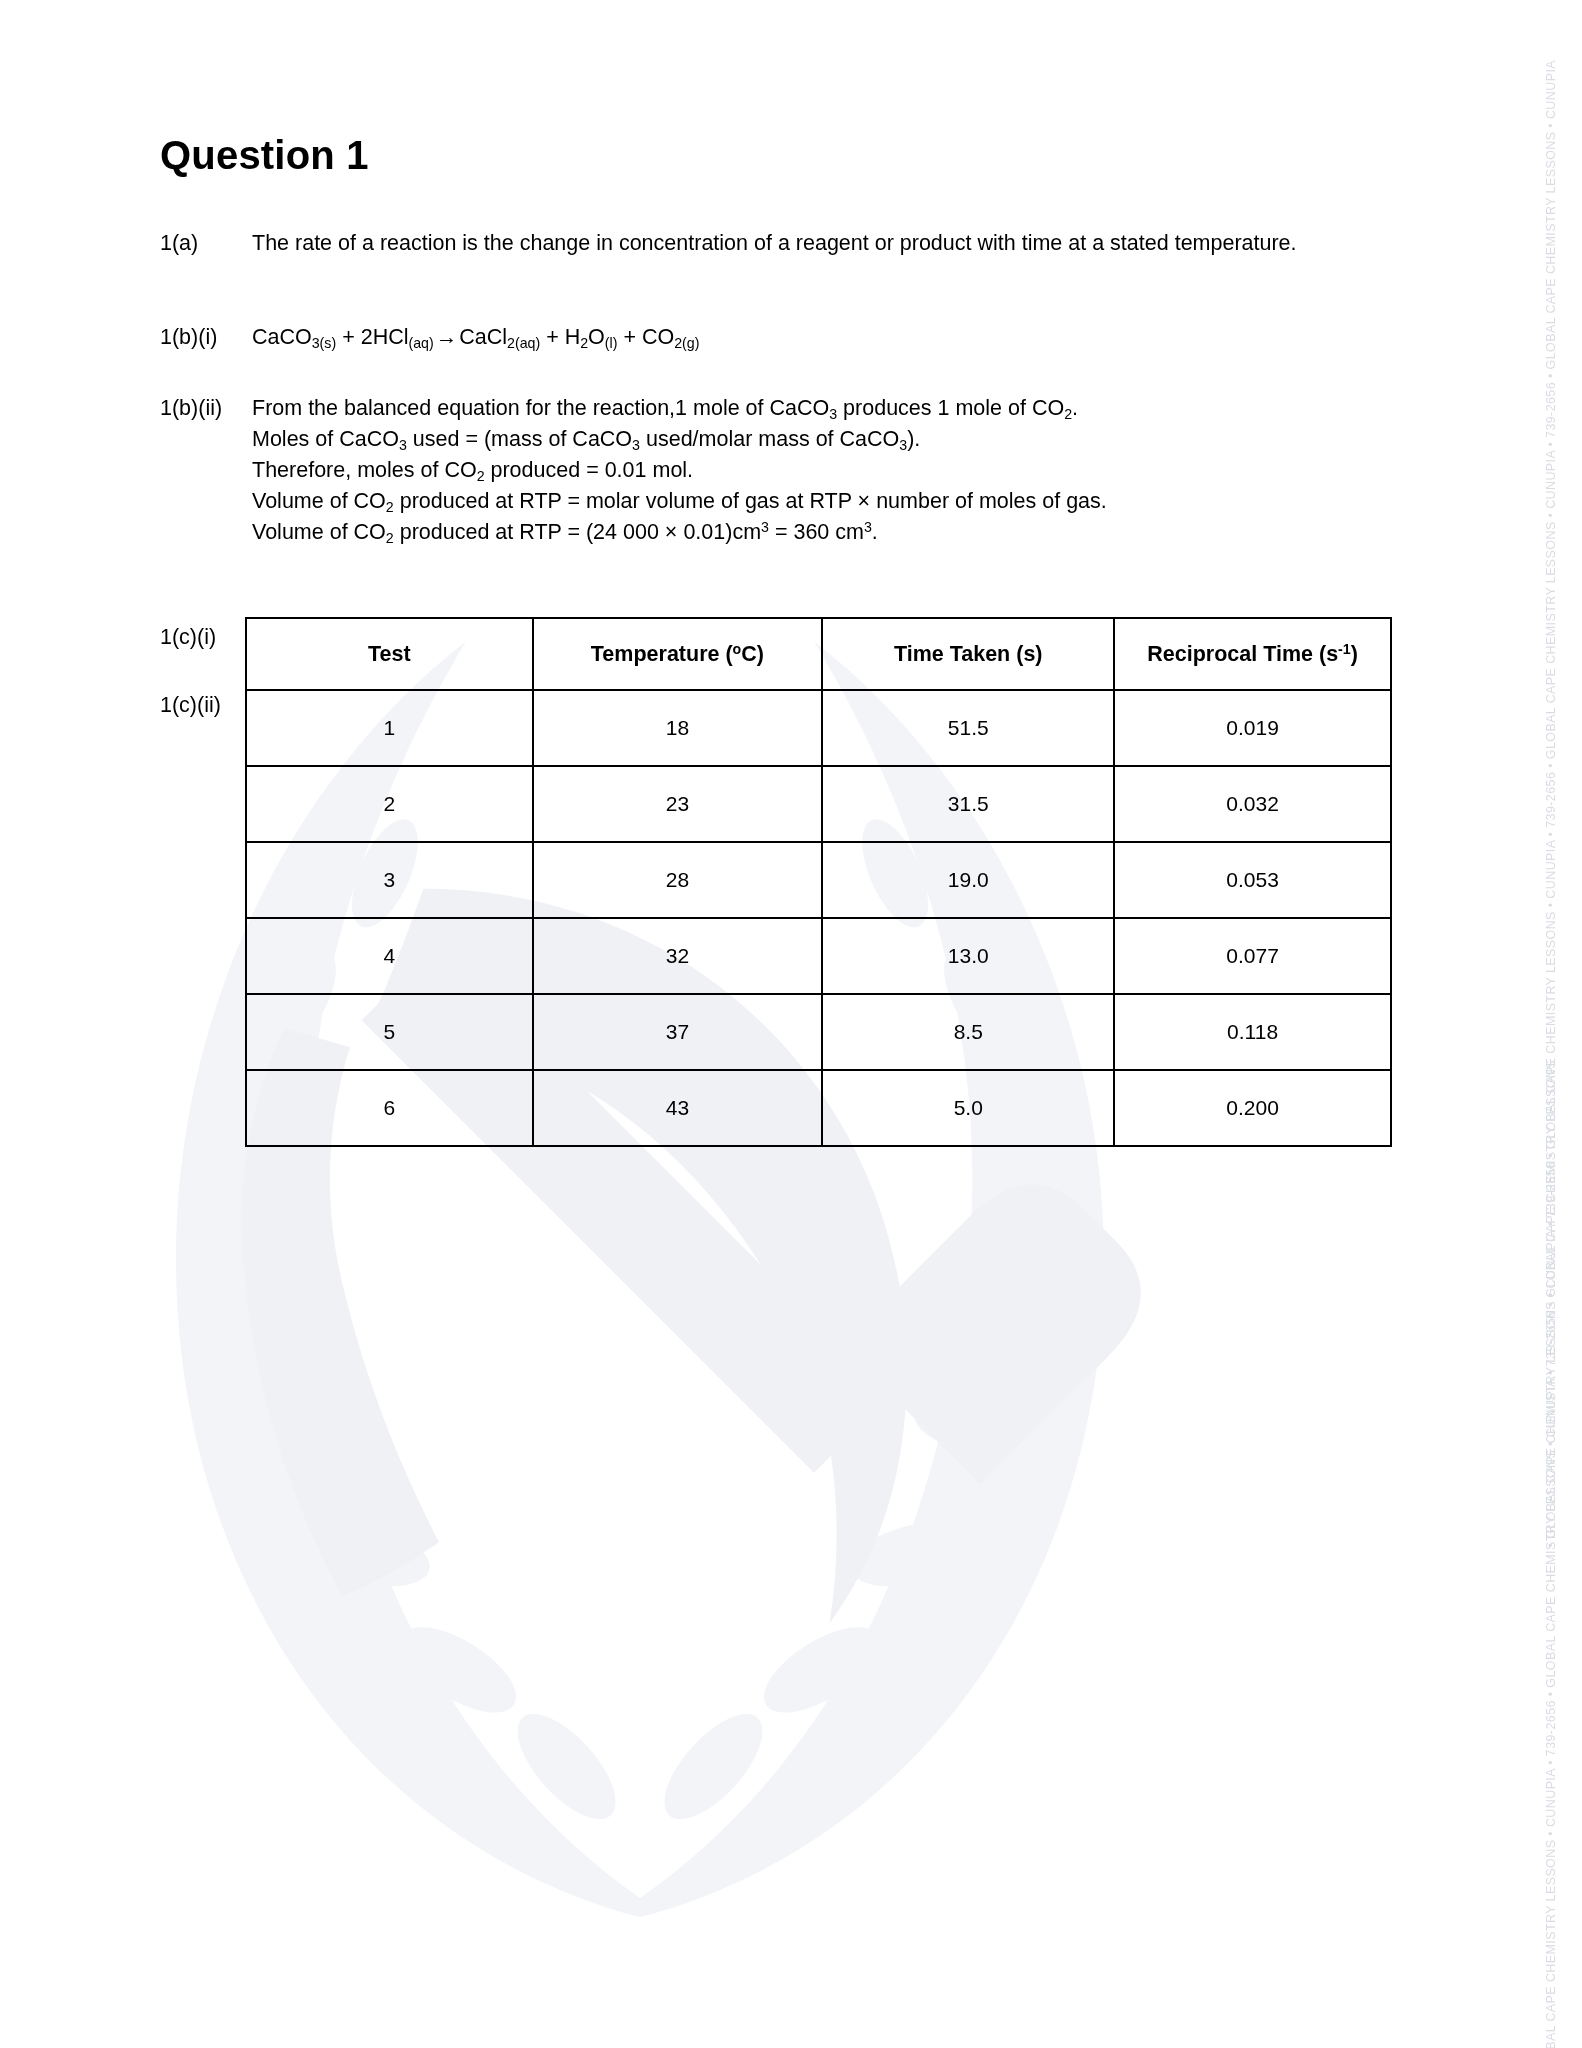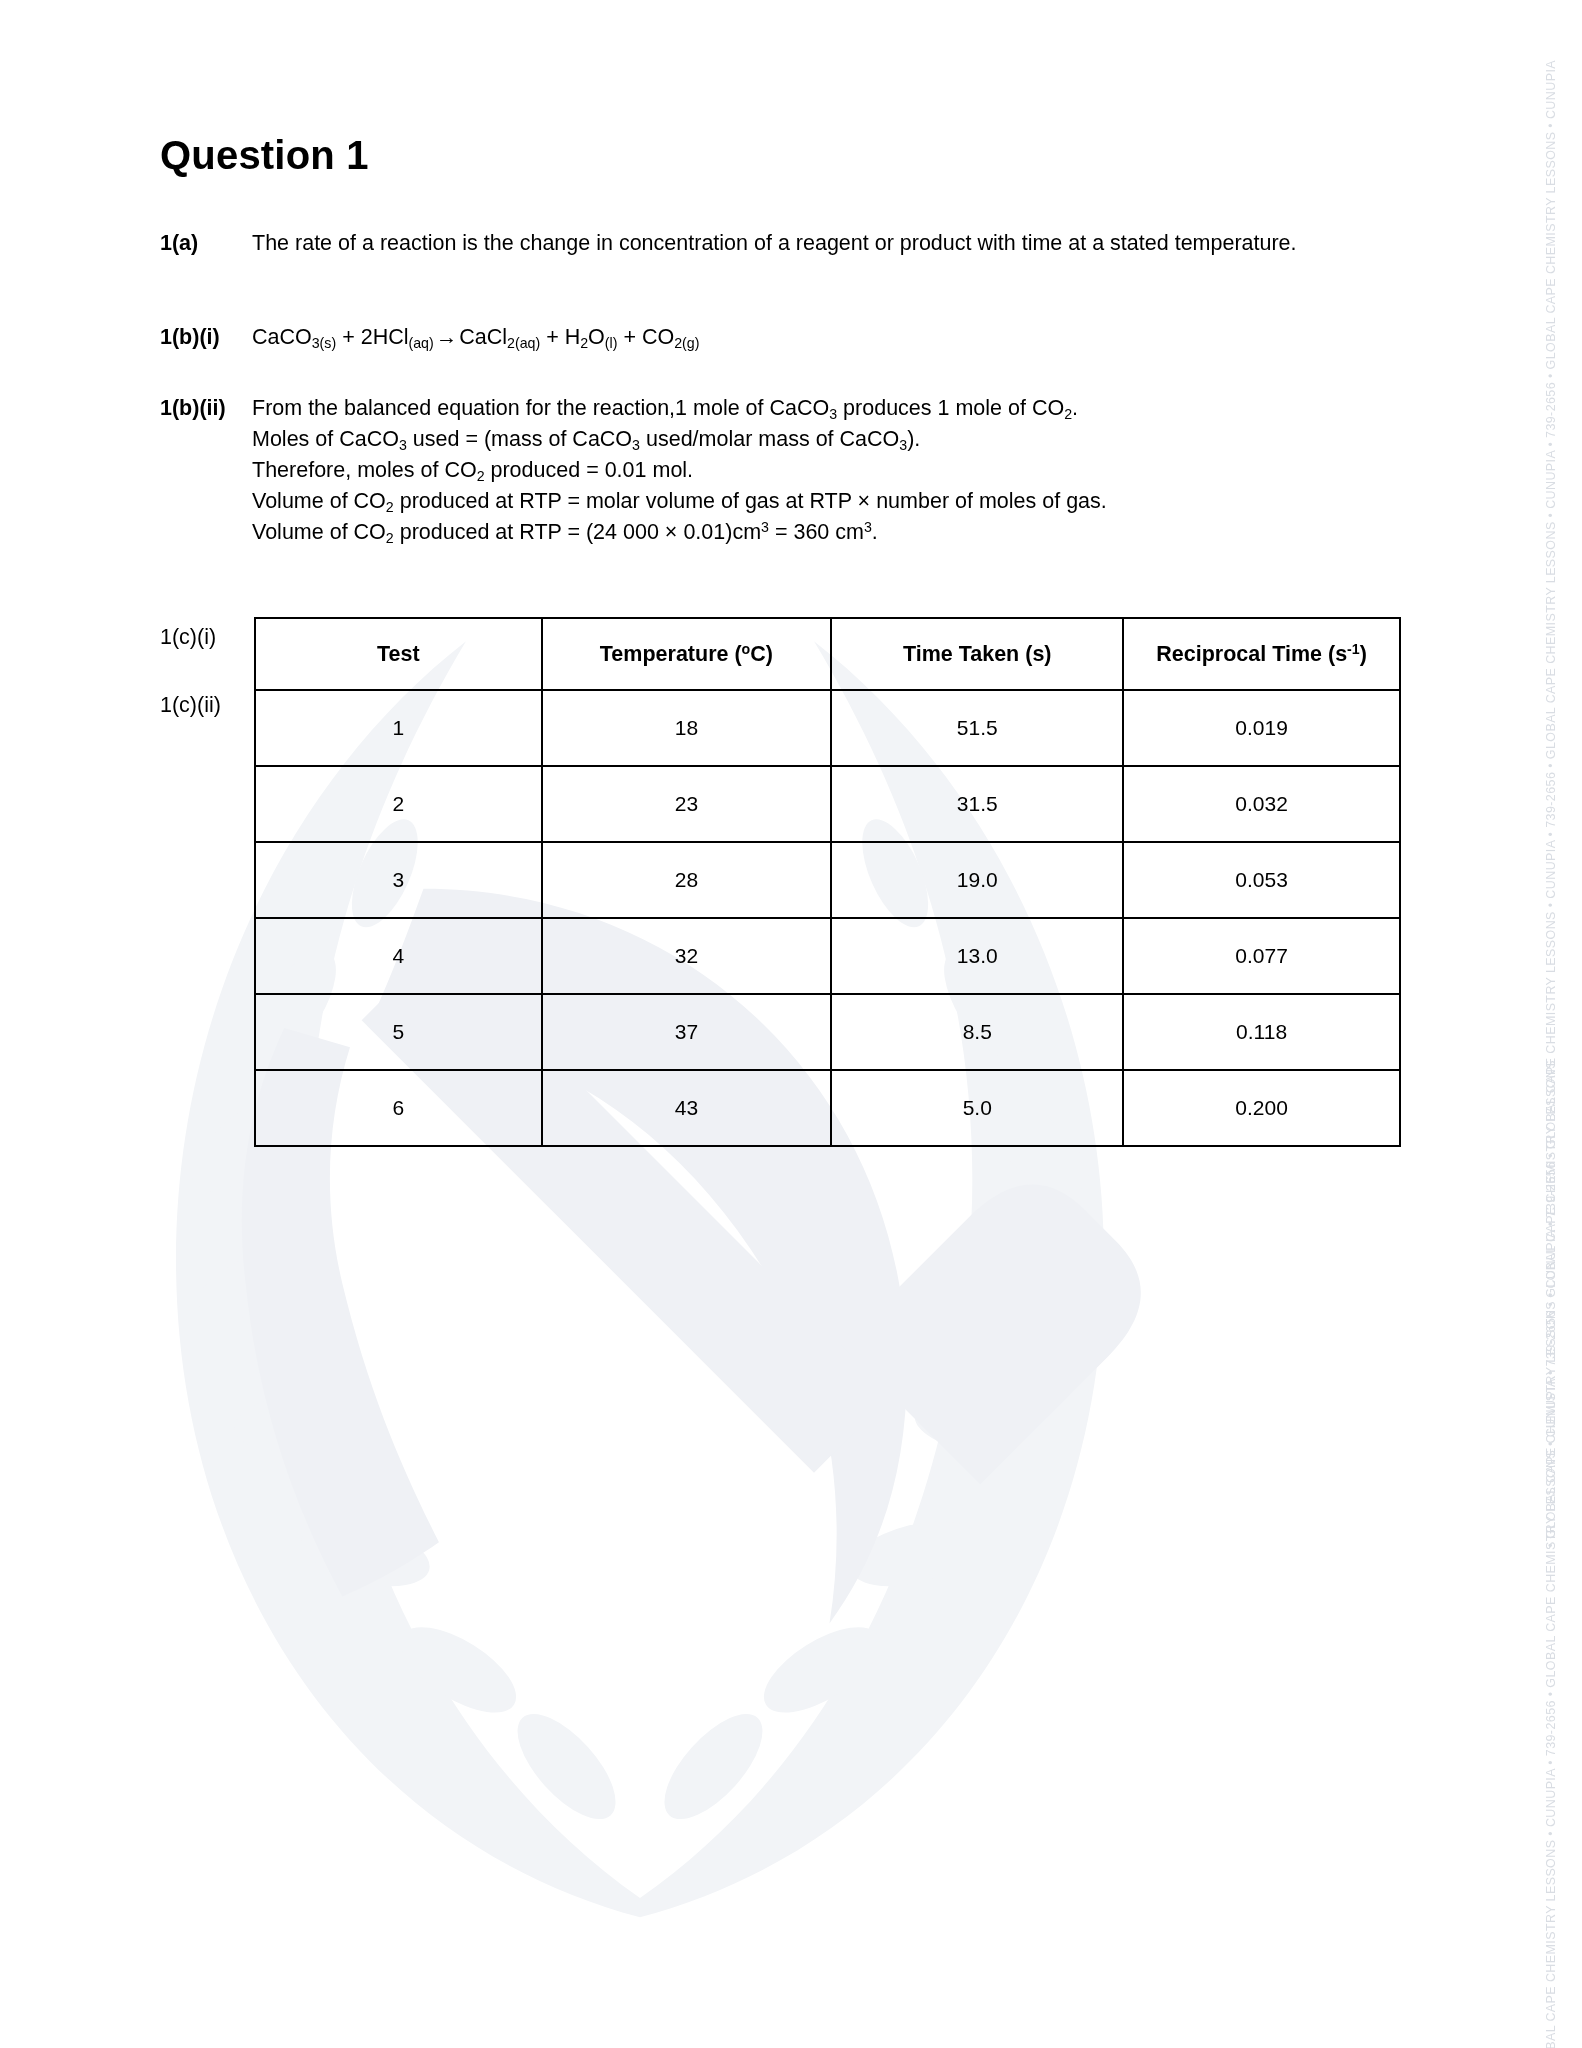--- a/index.html
+++ b/index.html
@@ -68,21 +68,20 @@
 
   .qrow {
     position: absolute;
     display: flex;
     align-items: flex-start;
   }
   .qlabel {
     font-size: 21.5px;
     line-height: 30px;
     white-space: nowrap;
-    font-weight: bold;
   }
   .qbody {
     font-size: 21.5px;
     line-height: 31px;
   }
 
   
   #row-a { left: 160px; top: 228px; width: 1250px; }
   #row-a .qlabel { width: 92px; flex: 0 0 92px; }
   #row-a .qbody  { width: 1158px; text-align: justify; text-justify: inter-word; }
@@ -98,21 +97,21 @@
   #row-bii .qbody  { width: 1148px; }
   #row-bii .qbody .ln { display: block; white-space: nowrap; }
 
   
   #lbl-ci  { position: absolute; left: 160px; top: 625px; font-size: 21.5px; text-align: right; }
   #lbl-cii { position: absolute; left: 160px; top: 693px; font-size: 21.5px; }
 
   
   .tbl-wrap {
     position: absolute;
-    left: 254px;
+    left: 245px;
     top: 617px;
     width: 1147px;
   }
   table.data {
     border-collapse: collapse;
     width: 100%;
     table-layout: fixed;
   }
   table.data th, table.data td {
     border: 2px solid #000000;

